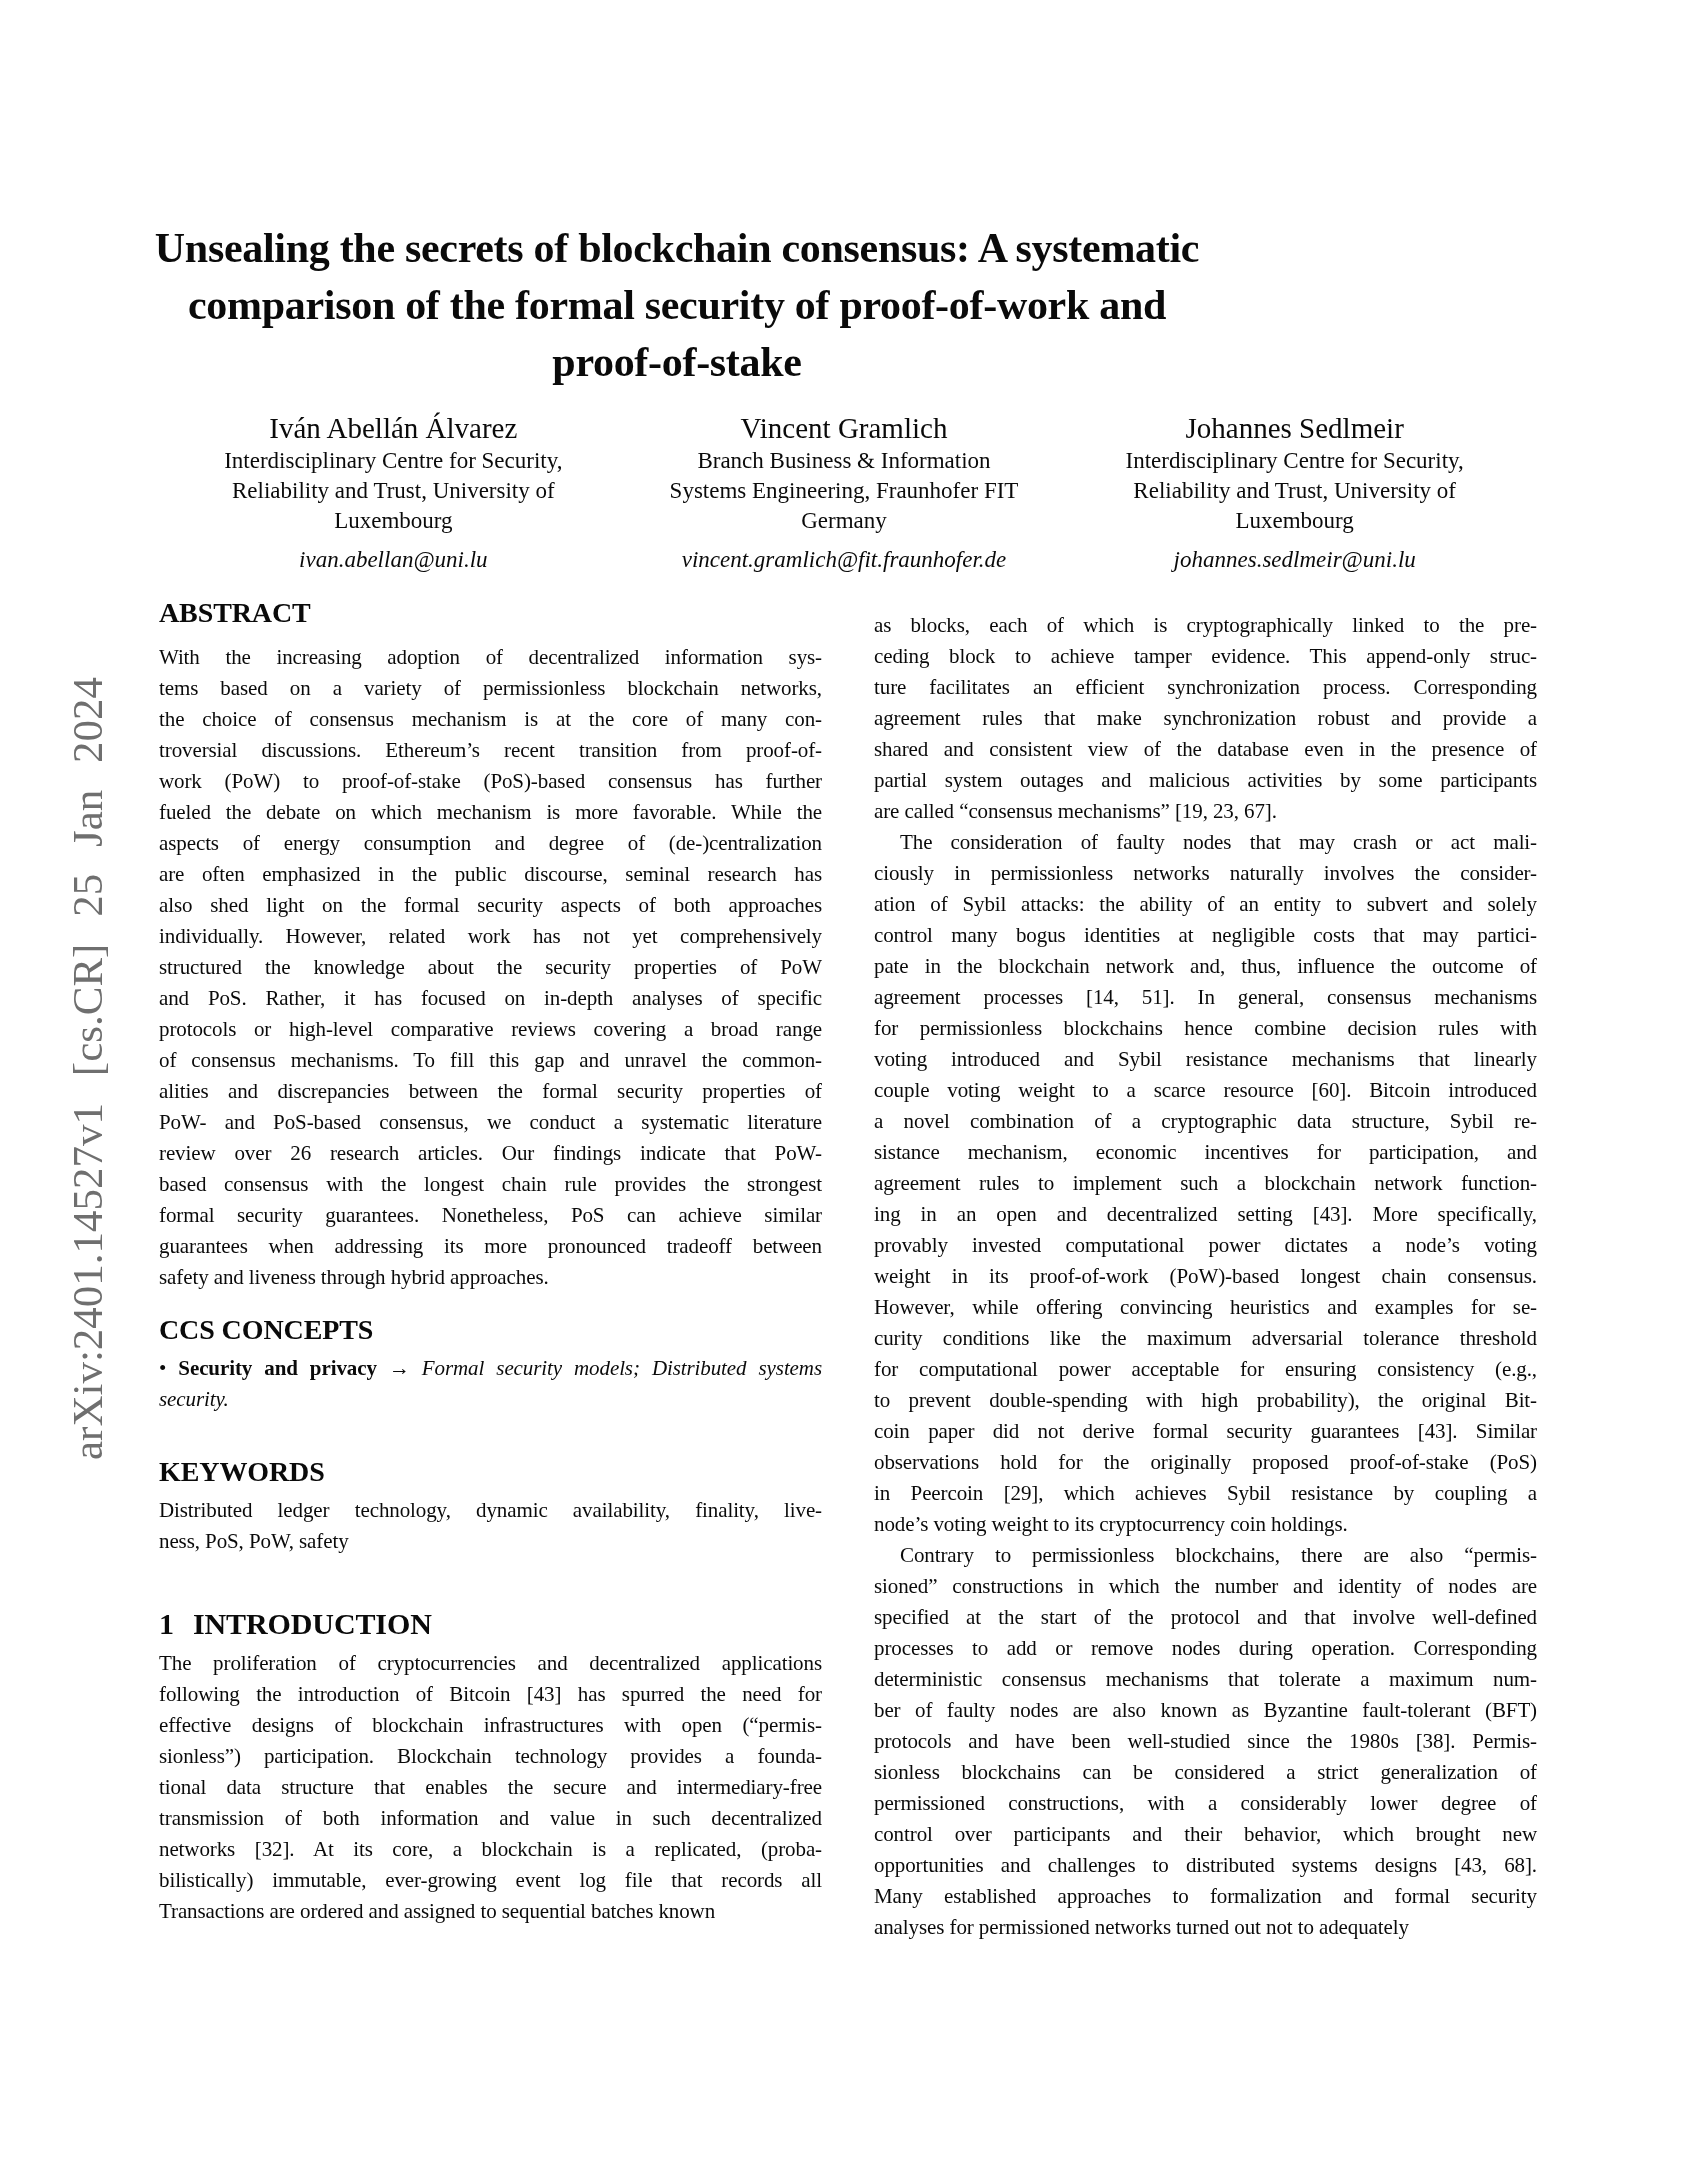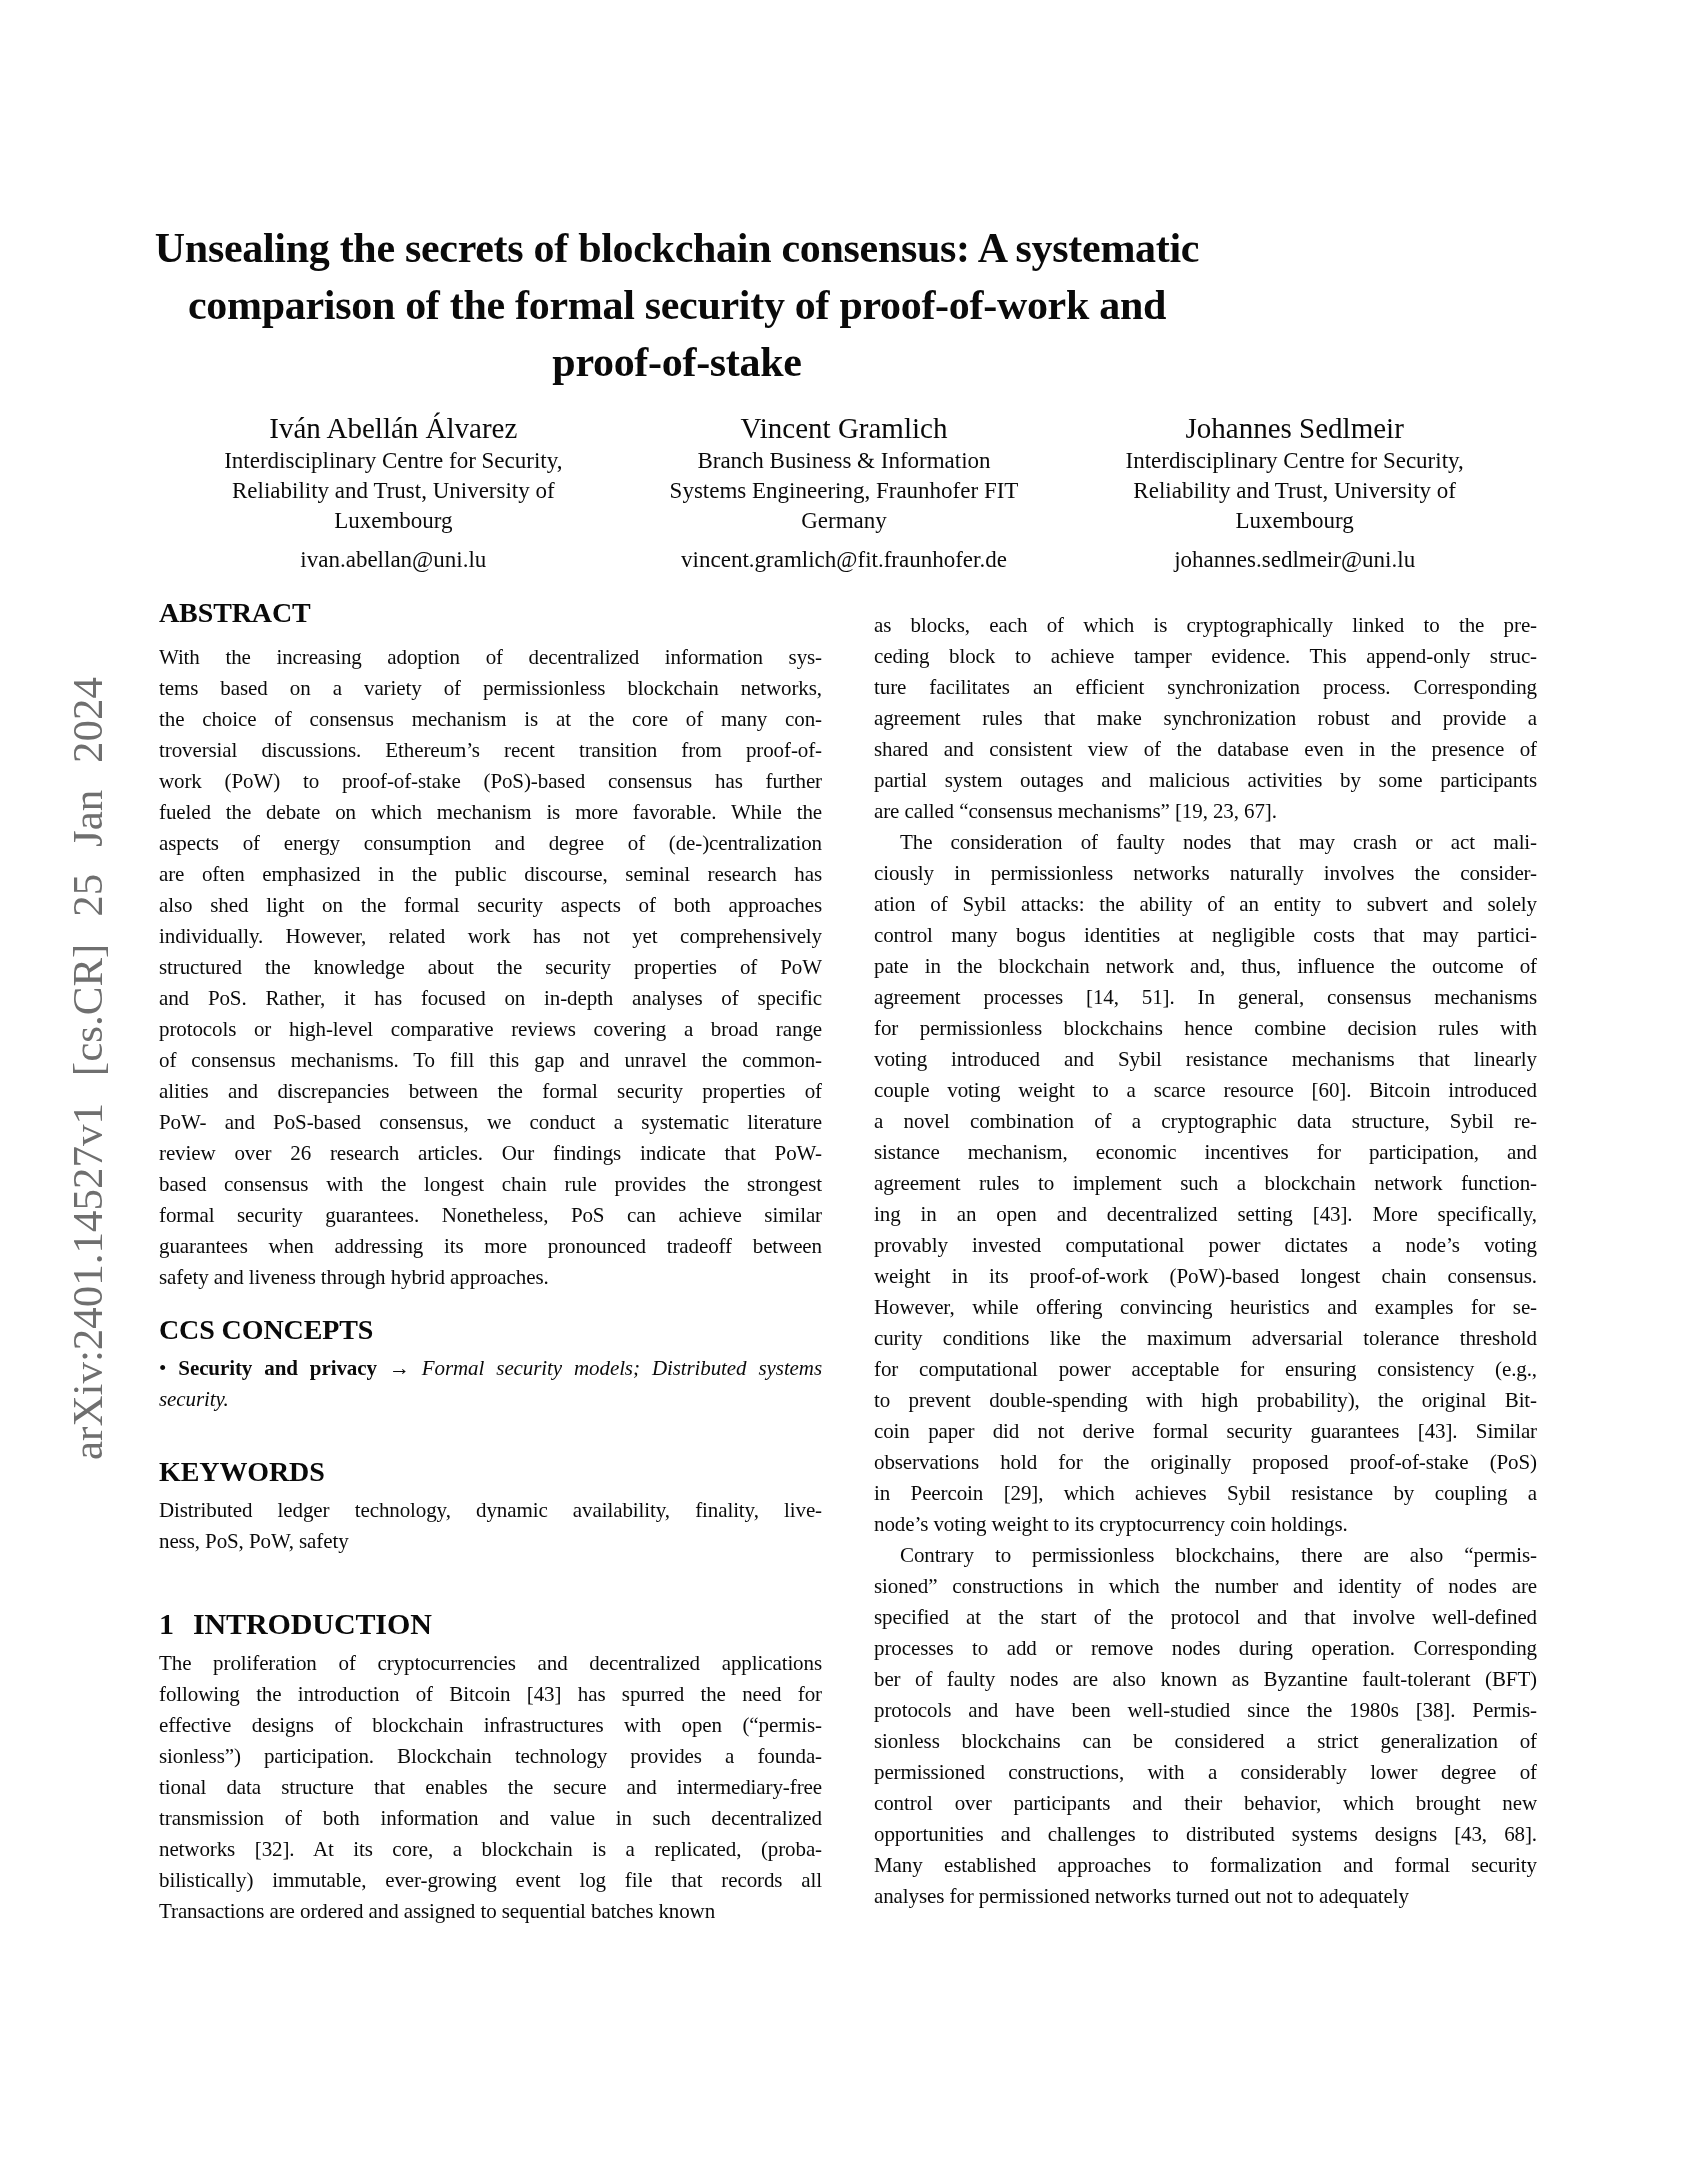--- a/index.html
+++ b/index.html
@@ -48,21 +48,21 @@
     position: absolute;
     top: 410px;
     left: 168px;
     width: 1352px;
     display: flex;
   }
   .author { flex: 1 1 0; text-align: center; }
   .author-name { font-size: 29px; line-height: 36px; }
   .author-affil { font-size: 23px; line-height: 30px; }
   .author-affil .tline { text-align: center; text-align-last: center; }
-  .author-email { font-size: 23px; line-height: 30px; margin-top: 9px; }
+  .author-email { font-size: 23px; line-height: 30px; margin-top: 9px; font-style: italic; }
 
   
   .col {
     position: absolute;
     top: 596px;
     width: 663px;
     font-size: 21px;
     line-height: 31px;
     letter-spacing: -0.1px;
   }
@@ -217,20 +217,21 @@
         <div class="tline">coin paper did not derive formal security guarantees [43]. Similar</div>
         <div class="tline">observations hold for the originally proposed proof-of-stake (PoS)</div>
         <div class="tline">in Peercoin [29], which achieves Sybil resistance by coupling a</div>
         <div class="tline tline-last">node’s voting weight to its cryptocurrency coin holdings.</div>
       </div>
     <div class="para indent">
         <div class="tline">Contrary to permissionless blockchains, there are also “permis-</div>
         <div class="tline">sioned” constructions in which the number and identity of nodes are</div>
         <div class="tline">specified at the start of the protocol and that involve well-defined</div>
         <div class="tline">processes to add or remove nodes during operation. Corresponding</div>
+        <div class="tline">deterministic consensus mechanisms that tolerate a maximum num-</div>
         <div class="tline">ber of faulty nodes are also known as Byzantine fault-tolerant (BFT)</div>
         <div class="tline">protocols and have been well-studied since the 1980s [38]. Permis-</div>
         <div class="tline">sionless blockchains can be considered a strict generalization of</div>
         <div class="tline">permissioned constructions, with a considerably lower degree of</div>
         <div class="tline">control over participants and their behavior, which brought new</div>
         <div class="tline">opportunities and challenges to distributed systems designs [43, 68].</div>
         <div class="tline">Many established approaches to formalization and formal security</div>
         <div class="tline tline-last">analyses for permissioned networks turned out not to adequately</div>
       </div>
   </div>

